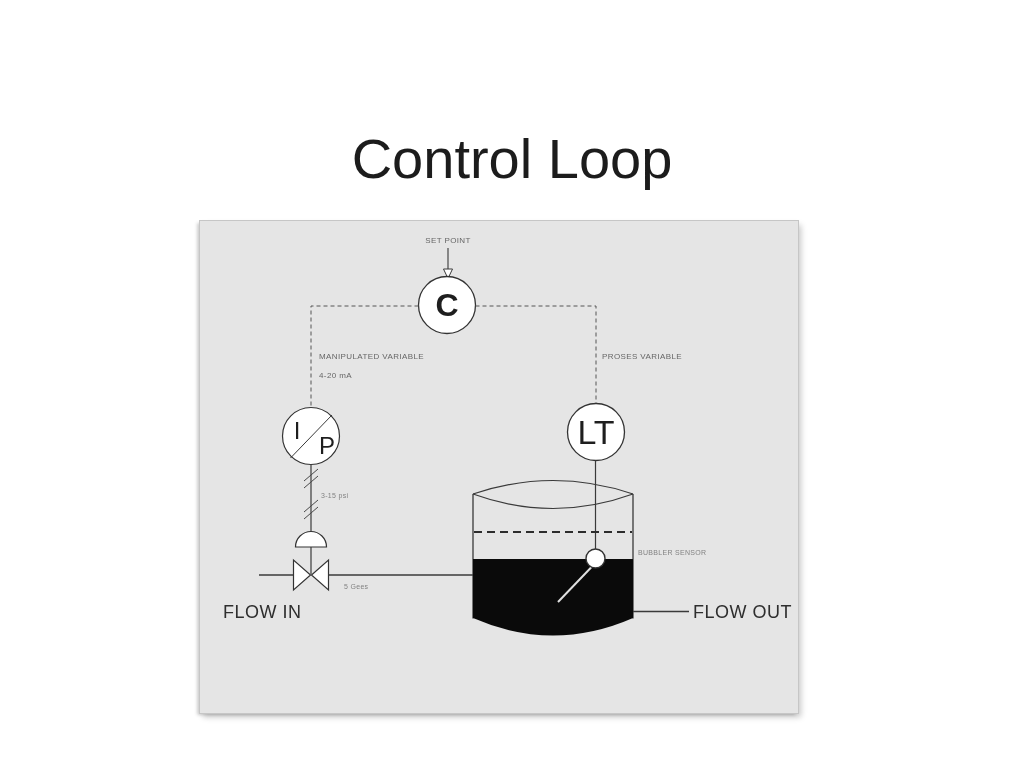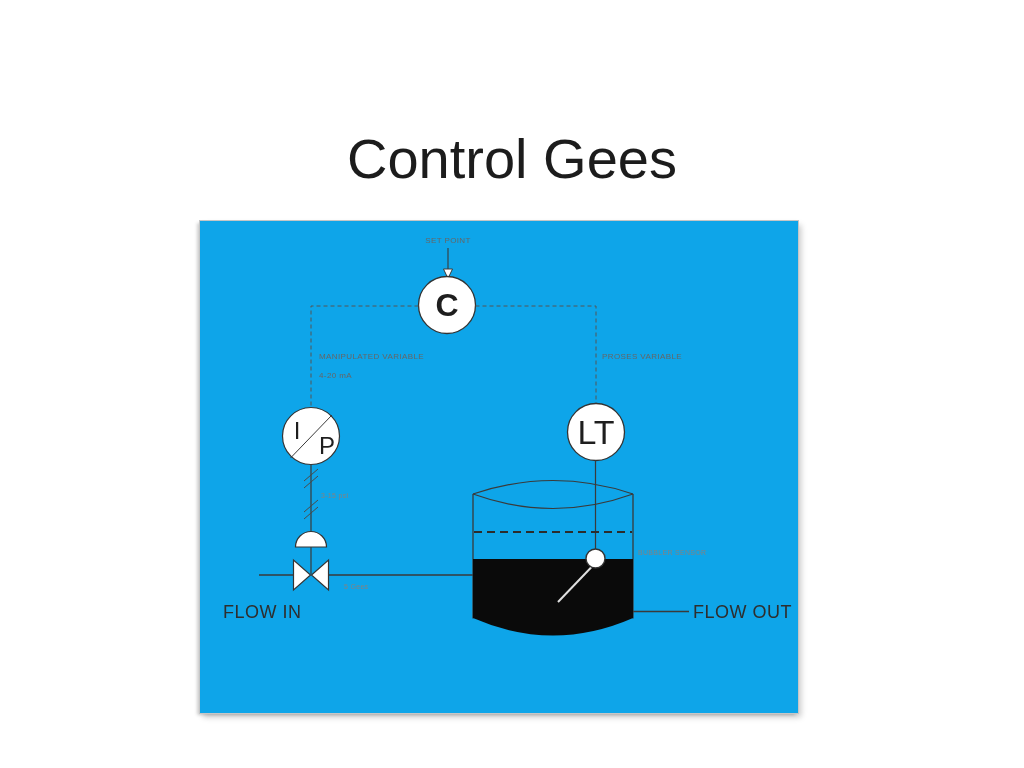--- a/index.html
+++ b/index.html
@@ -5,37 +5,37 @@
   html,body{margin:0;padding:0;background:#ffffff;width:1024px;height:768px;overflow:hidden;}
   body{font-family:"Liberation Sans", sans-serif;position:relative;}
   .slide{position:absolute;inset:0;background:#ffffff;}
   .slide-title{
     position:absolute;top:126px;left:0;width:1024px;margin:0;
     text-align:center;font-size:56px;font-weight:400;color:#1c1c1c;
     font-family:"Liberation Sans", sans-serif;letter-spacing:0px;
   }
   .panel{
     position:absolute;left:199px;top:220px;width:598px;height:492px;
-    background:#0ea5e9;border:1px solid #c6c6c6;
+    background:#e5e5e5;border:1px solid #c6c6c6;
     box-shadow:-3px 2px 3px -1px rgba(0,0,0,0.18), 3px 4px 6px -1px rgba(0,0,0,0.22);
   }
   svg{display:block;}
   .lbl-small{font-family:"Liberation Sans", sans-serif;font-size:8px;fill:#666666;letter-spacing:0.4px;}
   .lbl-tiny{font-family:"Liberation Sans", sans-serif;font-size:7px;fill:#828282;letter-spacing:0.3px;}
   .lbl-flow{font-family:"Liberation Sans", sans-serif;font-size:18px;fill:#2e2e2e;letter-spacing:0.5px;}
   .lbl-inst{font-family:"Liberation Sans", sans-serif;fill:#1e1e1e;}
   .ln{stroke:#3a3a3a;fill:none;}
   .dash{stroke:#555555;stroke-width:1;stroke-dasharray:4 3;fill:none;}
 </style>
 </head>
 <body>
 
 <div class="slide">
 
-  <h1 class="slide-title">Control Gees</h1>
+  <h1 class="slide-title">Control Loop</h1>
 
   <div class="panel">
     <svg width="598" height="492" viewBox="0 0 598 492">
 
       <text class="lbl-small" x="248" y="22" text-anchor="middle">SET POINT</text>
       <line class="ln" x1="248" y1="27" x2="248" y2="48" stroke-width="1.1"></line>
       <polygon points="243.5,48 252.5,48 248,57.5" fill="#ffffff" stroke="#3a3a3a" stroke-width="1"></polygon>
 
       <circle cx="247" cy="84" r="28.5" fill="#ffffff" stroke="#333333" stroke-width="1.3"></circle>
       <text class="lbl-inst" x="247" y="95" text-anchor="middle" font-size="32" font-weight="700">C</text>

